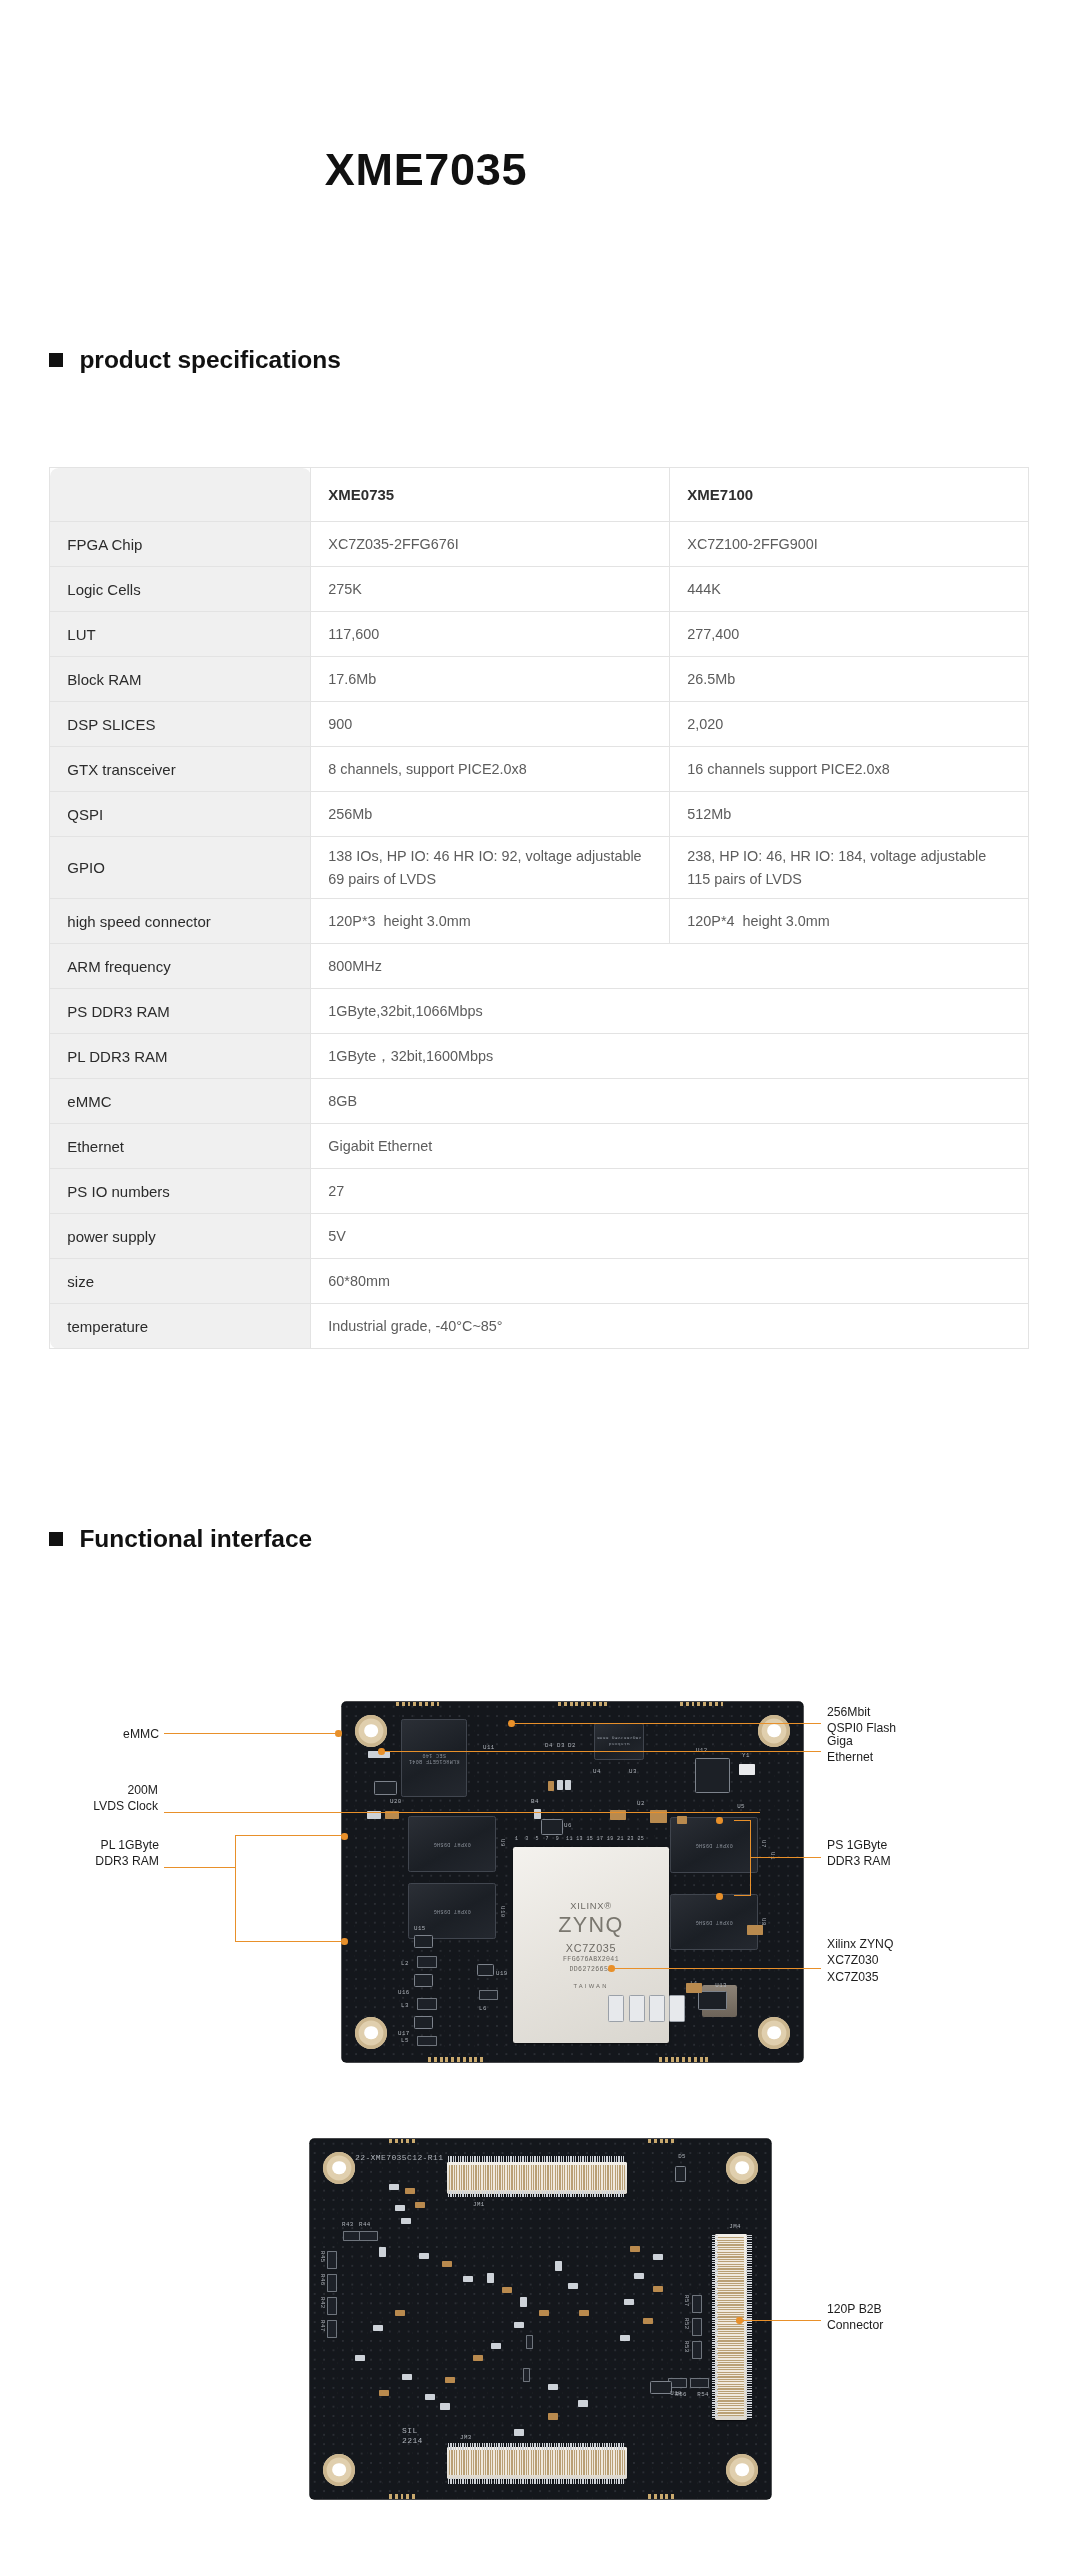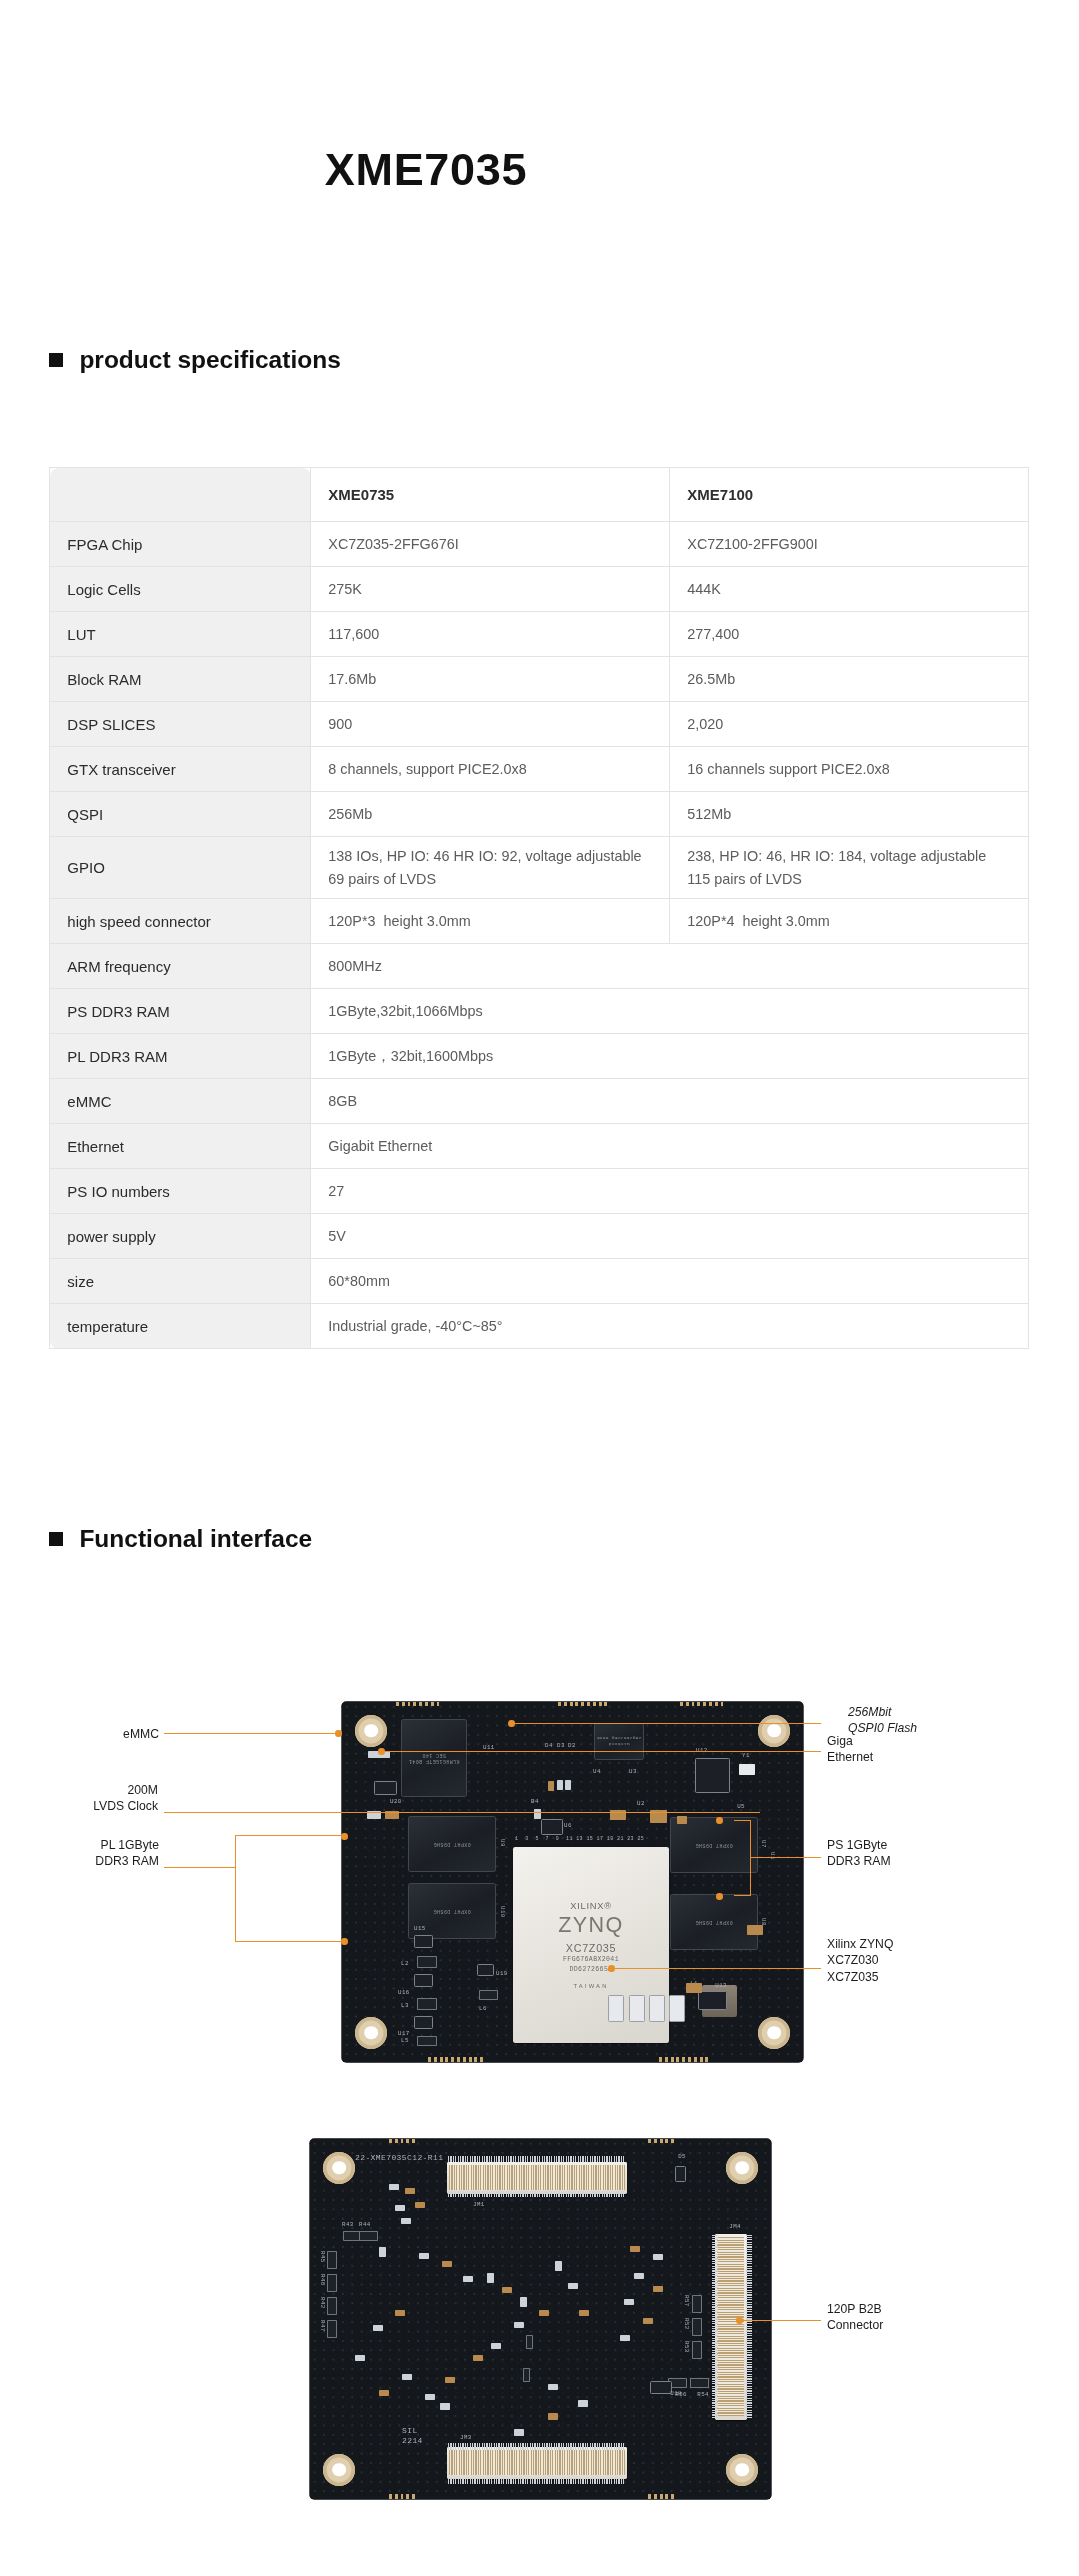--- a/index.html
+++ b/index.html
@@ -452,21 +452,21 @@
 DDR3 RAM</div>
   <div class="lead" style="left:164px; top:190px; width:72px;"></div>
   <div class="bracket" style="left:235px; top:158px; width:16px; height:107px;"></div>
   <div class="lead" style="left:249px; top:158px; width:95px;"></div>
   <div class="dot" style="left:341px; top:156px;"></div>
   <div class="lead" style="left:249px; top:264px; width:95px;"></div>
   <div class="dot" style="left:341px; top:261px;"></div>
 
   <div class="dot" style="left:508px; top:43px;"></div>
   <div class="lead" style="left:511px; top:46px; width:310px;"></div>
-  <div class="callout-label right" style="left:848px; top:27px; width:144px;font-style:italic;">256Mbit
+  <div class="callout-label right" style="left:827px; top:27px; width:144px;">256Mbit
 QSPI0 Flash</div>
 
   <div class="dot" style="left:378px; top:71px;"></div>
   <div class="lead" style="left:382px; top:74px; width:439px;"></div>
   <div class="callout-label right" style="left:827px; top:56px; width:144px;">Giga
 Ethernet</div>
 
   <div class="dot" style="left:716px; top:140px;"></div>
   <div class="dot" style="left:716px; top:216px;"></div>
   <div class="bracket rev" style="left:734px; top:143px; width:17.3px; height:76px;"></div>

